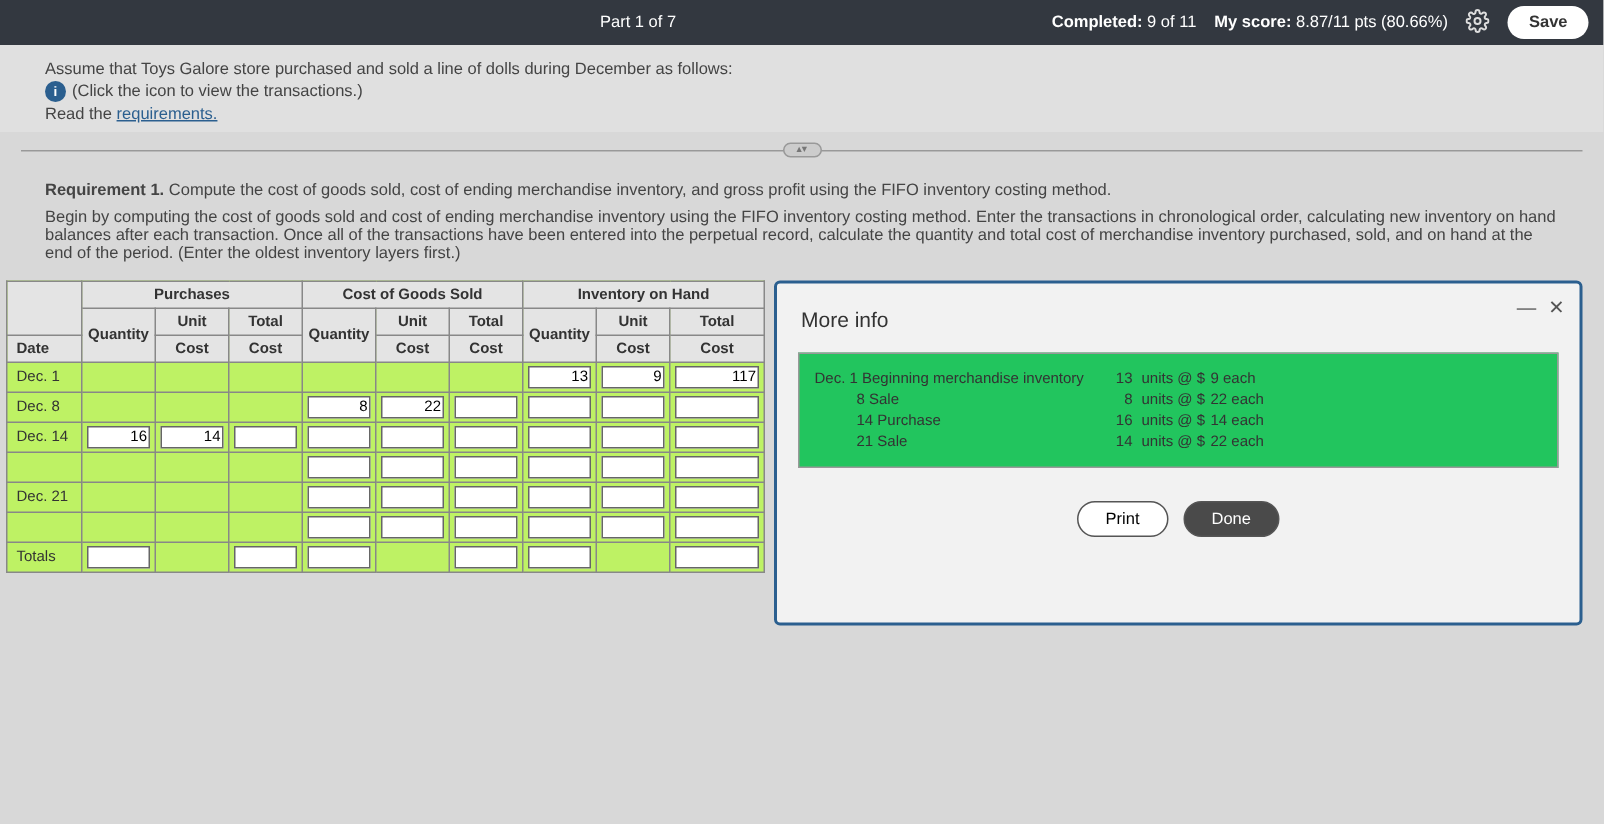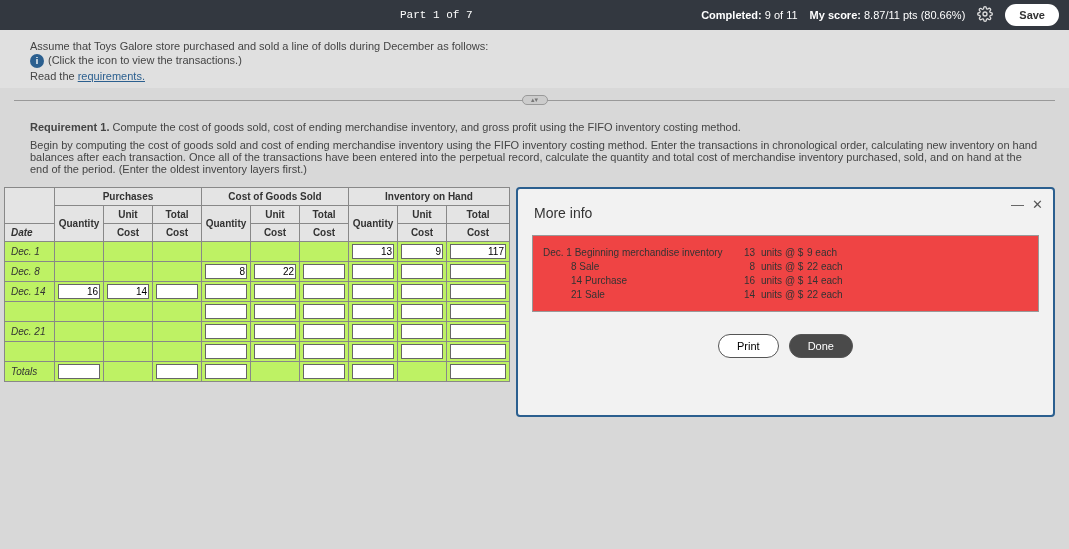--- a/index.html
+++ b/index.html
@@ -1,46 +1,46 @@
 <!DOCTYPE html>
 <html><head>
   <meta charset="utf-8">
   <style>
     * { box-sizing: border-box; margin: 0; padding: 0; }
     body { font-family: Arial, sans-serif; font-size: 11px; color: #333; background: #d8d8d8; width: 1069px; height: 549px; overflow: hidden; position: relative; }
     .topbar { background: #333840; color: #fff; height: 30px; display: flex; align-items: center; padding: 0 10px; font-size: 11px; }
-    .topbar .part { margin-left: 390px; font-family: Liberation Mono, monospace; }
+    .topbar .part { margin-left: 390px; }
     .topbar .right { margin-left: auto; display: flex; align-items: center; gap: 12px; }
     .topbar .save-btn { background: #fff; color: #333; border-radius: 14px; padding: 5px 14px; font-weight: bold; font-size: 11px; cursor: pointer; }
     .gear { width: 16px; height: 16px; }
     .problem { padding: 8px 14px 4px 14px; background: #e0e0e0; }
     .info-icon { display: inline-flex; width: 14px; height: 14px; background: #2b5f8f; border-radius: 50%; color: #fff; font-size: 9px; align-items: center; justify-content: center; font-weight: bold; vertical-align: middle; margin-right: 4px; }
     .line { margin: 2px 16px; font-size: 11px; color: #444; }
     .link { color: #2b5f8f; text-decoration: underline; cursor: pointer; }
     .divider-wrap { position: relative; margin: 12px 14px; }
     .divider { border-top: 1px solid #999; }
     .handle { position: absolute; left: 50%; top: -5px; width: 26px; height: 10px; background: #ccc; border: 1px solid #999; border-radius: 5px; transform: translateX(-50%); font-size: 7px; text-align: center; line-height: 8px; color: #777; }
     .req { padding: 6px 14px; font-size: 11px; color: #333; }
     .req b { font-weight: bold; }
     .layout { display: flex; padding: 4px 4px 0 4px; gap: 6px; }
     .table-wrap { flex: 0 0 auto; }
     table.inv { border-collapse: collapse; background: #bef264; font-size: 10px; }
     table.inv th, table.inv td { border: 1px solid #888; padding: 2px 3px; text-align: center; height: 18px; }
     table.inv th { font-weight: bold; background: #e4e4e4; }
-    table.inv .date-col { width: 50px; text-align: left; padding-left: 6px; font-style: italic; }
+    table.inv .date-col { width: 50px; text-align: left; padding-left: 6px; }
     table.inv input { width: 42px; border: 1px solid #666; font-size: 10px; padding: 1px; text-align: right; background: #fff; }
     table.inv input.wide { width: 56px; }
     .merge3 { font-weight: bold; }
     .blank-row td { height: 14px; }
     .totals-sep td { border-top: 2px solid #555; }
     .more-info { flex: 1; border: 2px solid #2b5f8f; border-radius: 4px; background: #f2f2f2; padding: 10px 14px; position: relative; margin-right: 10px; height: 230px; }
     .more-info h3 { font-size: 14px; font-weight: normal; margin: 6px 0 14px 2px; }
     .mi-close { position: absolute; right: 10px; top: 8px; font-size: 13px; color: #555; display: flex; gap: 8px; }
     .mi-close span { cursor: pointer; }
-    .mi-box { border: 1px solid #999; background: #ef4444; padding: 8px 10px; font-size: 10px; }
+    .mi-box { border: 1px solid #999; background: #22c55e; padding: 8px 10px; font-size: 10px; }
     .mi-row { display: flex; align-items: center; margin: 3px 0; }
     .mi-row .lab { width: 190px; }
     .mi-row .qty { width: 22px; text-align: right; margin-right: 6px; }
     .mi-row .uat { width: 46px; }
     .mi-row .price { width: 54px; }
     .mi-row .price span.v { display: inline-block; width: 48px; text-align: left; }
     .mi-buttons { display: flex; gap: 10px; justify-content: center; margin-top: 22px; }
     .mi-buttons button { border: 1px solid #555; background: #fff; border-radius: 14px; padding: 5px 18px; font-size: 11px; cursor: pointer; }
     .mi-buttons button.done { background: #4a4a4a; color: #fff; }
   </style>

